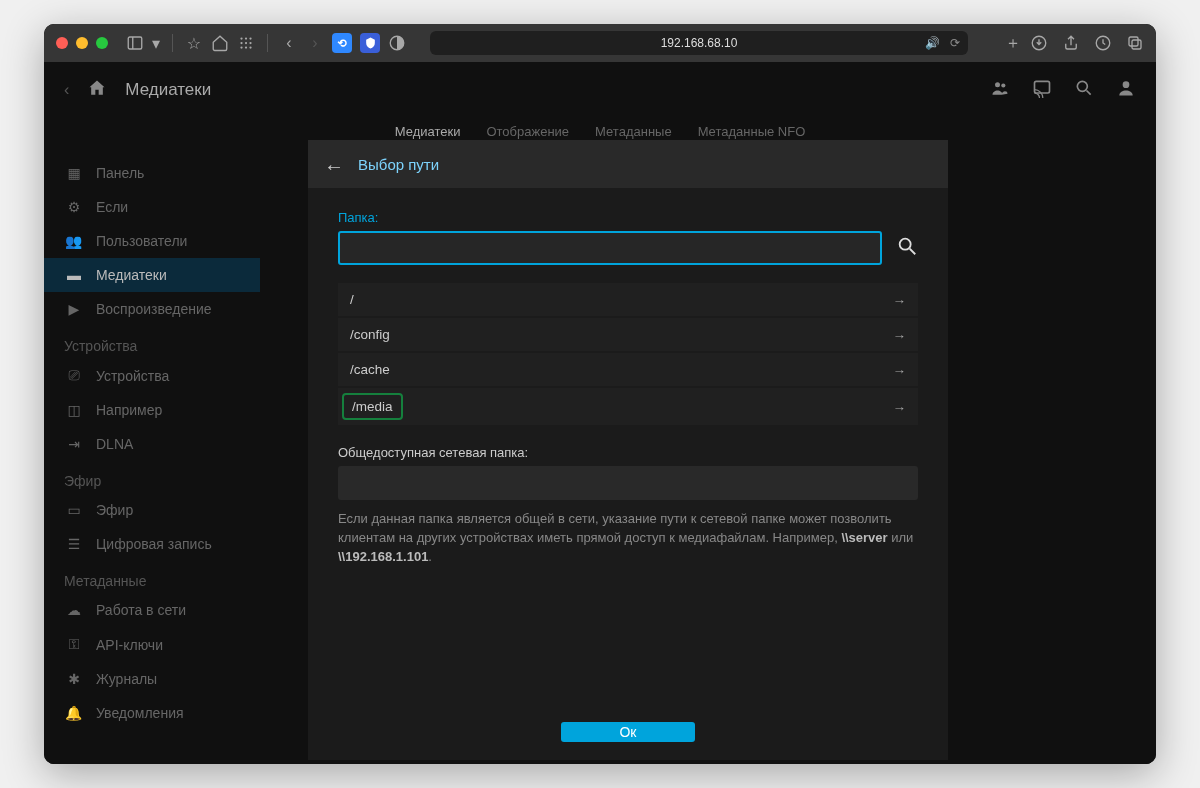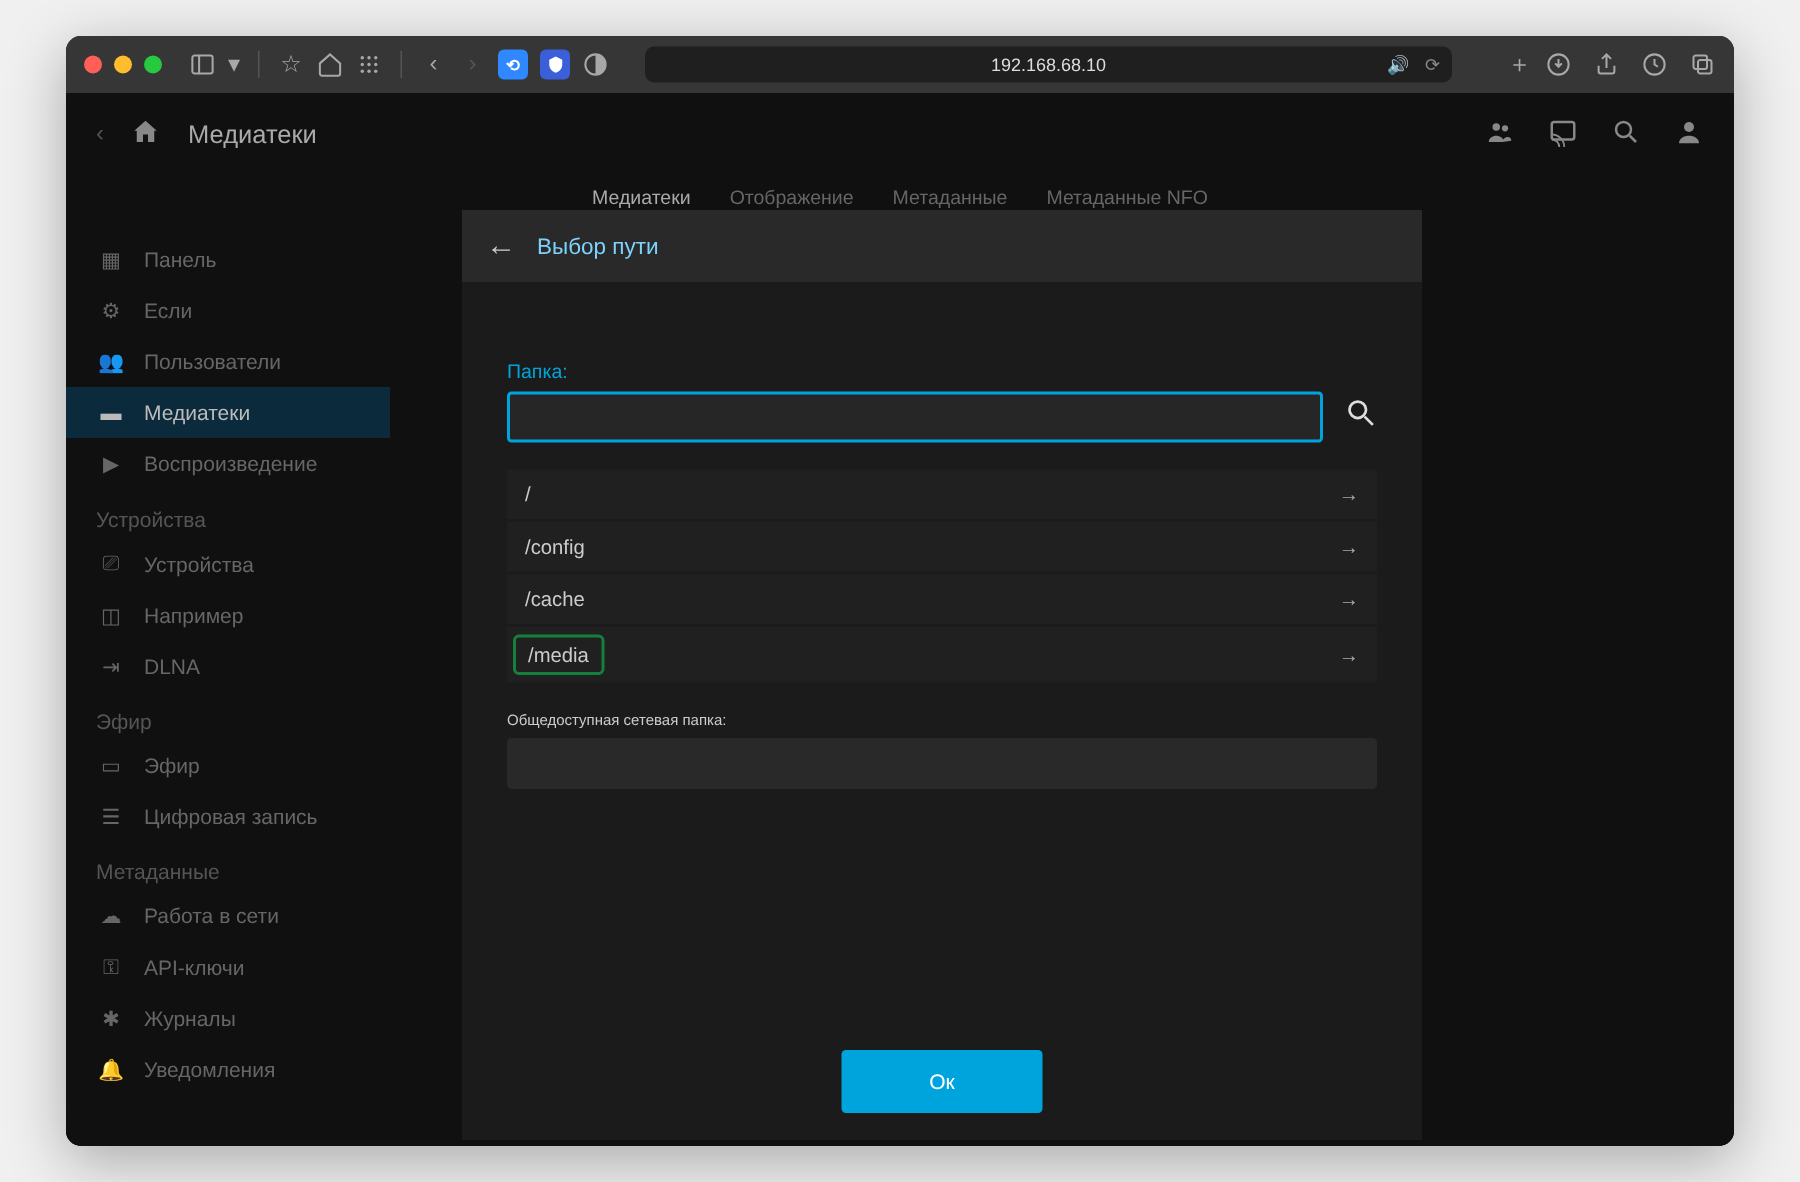--- a/index.html
+++ b/index.html
@@ -32,35 +32,35 @@
 .sidebar { position: absolute; left: 0; top: 94px; width: 216px; bottom: 0; color: #666; font-size: 14px; padding-top: 0; }
 .sb-section { padding: 12px 20px 4px; color: #555; font-size: 14px; }
 .sb-item { display: flex; align-items: center; gap: 14px; padding: 9px 22px; cursor: pointer; }
 .sb-item.active { background: #0b2a3b; color: #bbb; }
 .sb-icon { width: 16px; display: flex; justify-content: center; }
 
 
 .modal { position: absolute; top: 78px; left: 264px; width: 640px; height: 620px; background: #1b1b1b; color: #ccc; display:flex; flex-direction:column; }
 .modal-header { height: 48px; background: #292929; display: flex; align-items: center; padding: 0 16px; gap: 14px; }
 .modal-title { font-size: 15px; color: #7dd3fc; }
-.modal-body { padding: 22px 30px; flex:1;margin-top:30px; }
+.modal-body { padding: 22px 30px; flex:1; }
 .label { color: #00a4dc; font-size: 13px; margin-bottom: 6px; }
-.label2 { color: #ccc; font-size: 10px; margin: 20px 0 6px; }
+.label2 { color: #ccc; font-size: 13px; margin: 20px 0 6px; }
 .input-row { display: flex; gap: 14px; align-items: center; }
 .input { flex: 1; height: 34px; background: #262626; border: 2px solid #00a4dc; border-radius: 3px; padding: 0 10px; color: #fff; }
 .input.plain { border: none; background: #292929; width: 100%; }
 .search-ico { color: #ddd; font-size: 20px; cursor:pointer; }
 .folder-list { margin-top: 18px; }
 .folder-row { display: flex; justify-content: space-between; align-items: center; padding: 9px 12px; background: #202020; margin-bottom: 2px; cursor: pointer; font-size: 13.5px; }
 .folder-row.highlight .name { border: 2px solid #15803d; border-radius: 4px; padding: 4px 8px; margin: -4px -8px; }
 .arrow { color: #aaa; }
 .help { color: #888; font-size: 13px; margin-top: 10px; line-height: 1.45; }
 .help b { color: #bbb; }
 .modal-footer { padding: 18px; display:flex; justify-content:center; }
-.ok-btn { width: 134px; height: 42px; background: #00a4dc; color: #fff; border: none; border-radius: 3px; font-size: 14px; cursor: pointer; font-weight:500; }
+.ok-btn { width: 134px; height: 20px; background: #00a4dc; color: #fff; border: none; border-radius: 3px; font-size: 14px; cursor: pointer; font-weight:500; }
 
 svg { width: 100%; height: 100%; }
 </style>
 </head>
 <body>
 
 <div class="window">
 
   <div class="browser-bar">
     <div class="traffic-lights">
@@ -274,19 +274,22 @@
               <span class="arrow">→</span>
             </div>
           <div class="folder-row highlight">
               <span class="name">/media</span>
               <span class="arrow">→</span>
             </div>
         </div>
 
         <div class="label2">Общедоступная сетевая папка:</div>
         <input class="input plain" value="" style="">
+        <div class="help">
+          <span>Если данная папка является общей в сети, указание пути к сетевой папке может позволить клиентам на других устройствах иметь прямой доступ к медиафайлам. Например, </span><b>\\server</b><span> или </span><b>\\192.168.1.101</b>.
+        </div>
       </div>
       <div class="modal-footer">
         <button class="ok-btn">Ок</button>
       </div>
     </div>
   </div>
 </div>
 
 </body></html>

